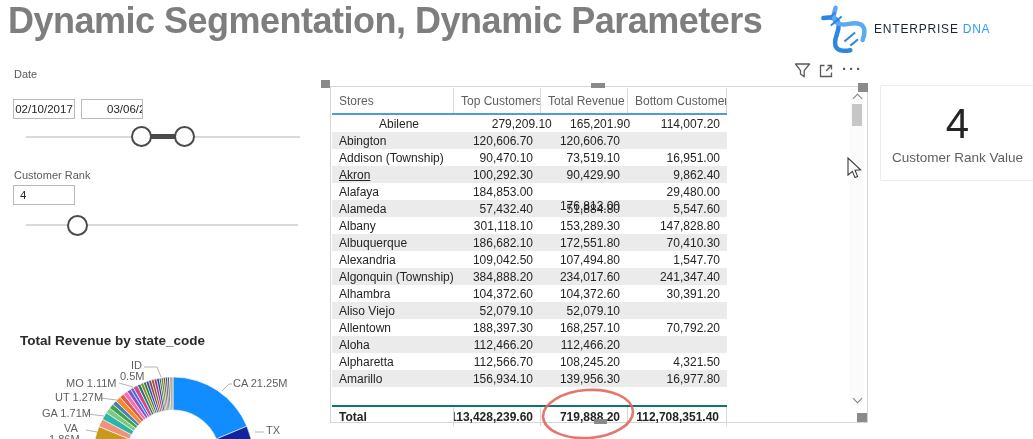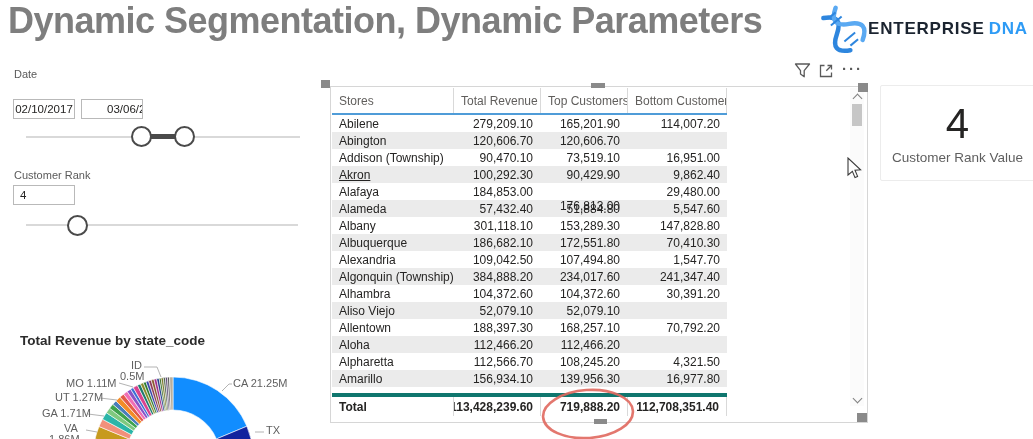--- a/index.html
+++ b/index.html
@@ -7,21 +7,21 @@
     position:relative;width:1033px;height:439px;overflow:hidden;background:#fff;
     font-family:"Liberation Sans","DejaVu Sans",sans-serif;color:#252423;
   }
   .abs{position:absolute}
 
   
   .page-title{left:8px;top:0;font-size:36px;font-weight:700;color:#7E7E7E;letter-spacing:-0.5px;white-space:nowrap}
 
   
   .logo{left:818px;top:6px;display:flex;align-items:center}
-  .logo-text{font-size:17px;font-weight:700;color:#1B2430;letter-spacing:0.8px;white-space:nowrap}
+  .logo-text{margin-left:6px;font-size:12px;font-weight:400;color:#1B2430;letter-spacing:0.8px;white-space:nowrap}
   .logo-text .accent{color:#2E9BF5;margin-left:4px}
 
   
   .slicer-label{font-size:11px;color:#5A5A5A}
   .slicer-input{position:absolute;width:62px;height:20px;border:1px solid #b9b9b9;background:#fff;
     font-family:inherit;font-size:11.5px;color:#252423;text-align:center;padding:0;box-sizing:border-box}
   .track{position:absolute;height:2px;background:#d9d9d9}
   .range-fill{position:absolute;height:5px;background:#4a4a4a}
   .slider-handle{position:absolute;width:21px;height:21px;border-radius:50%;background:#fff;
     border:2.5px solid #4a4a4a;box-sizing:border-box}
@@ -30,21 +30,21 @@
   .donut-title{left:20px;top:333px;font-size:13.5px;font-weight:700;color:#2b2b2b}
   .callout{position:absolute;font-size:11px;color:#5f5f5f;white-space:nowrap}
 
   
   .frame{left:330px;top:86px;width:538px;height:337px;border:1px solid #d6d6d6;box-sizing:border-box}
   .handle{position:absolute;background:#8a8a8a}
   .tbl{left:332px;top:88px;width:395px;font-size:12px}
   .thead{display:flex;height:25px;align-items:center;border-bottom:2px solid #4F9CD8;color:#605E5C}
   .trow{display:flex;height:17px;align-items:center}
   .trow:nth-child(even){background:#ebebeb}
-  .ttotal{display:flex;height:19px;margin-top:6px;border-top:4px solid #0f766e;font-weight:700;align-items:center}
+  .ttotal{display:flex;height:19px;margin-top:18px;border-top:2px solid #0f766e;font-weight:700;align-items:center}
   .cell{box-sizing:border-box;padding:0 7px;white-space:nowrap;overflow:hidden}
   .num{text-align:right}
   .thead .cell + .cell,.ttotal .cell + .cell{border-left:1px solid #d9d9d9;height:100%;display:flex;align-items:center}
   .thead .cell:last-child,.ttotal .cell:last-child{border-right:1px solid #d9d9d9}
   .ttotal .cell + .cell{justify-content:flex-end}
 
   
   .vis-toolbar{left:788px;top:60px;width:80px;height:24px}
   .dots{position:absolute;left:54px;top:0px;font-size:15px;font-weight:700;color:#5a5a5a;letter-spacing:2px}
 
@@ -158,27 +158,27 @@
     <path d="M6.5,2.5 H2.5 V13.5 H13.5 V9.5" fill="none" stroke="#5a5a5a" stroke-width="1.3"></path>
     <path d="M9.5,2.5 H13.5 V6.5" fill="none" stroke="#5a5a5a" stroke-width="1.3"></path>
     <line x1="8.3" y1="7.7" x2="13.3" y2="2.7" stroke="#5a5a5a" stroke-width="1.3"></line>
   </svg>
   <div class="dots">···</div>
 </div>
 
 <div class="abs tbl">
   <div class="thead" id="tbl-head">
       <div class="cell" style="width: 121px;">Stores</div>
+      <div class="cell num" style="width: 87px;">Top Customers</div>
       <div class="cell num" style="width: 87px;">Total Revenue</div>
-      <div class="cell num" style="width: 87px;">Top Customers</div>
       <div class="cell num" style="width: 100px;">Bottom Customers</div>
     </div>
   <div id="tbl-body">
       <div class="trow">
-        <div class="cell" style="width: 121px;">Abilene</div>
+        <div class="cell" style="width: 121px; margin-left: 40px;">Abilene</div>
         <div class="cell num" style="width: 87px;">279,209.10</div>
         <div class="cell num" style="width: 87px;">165,201.90</div>
         <div class="cell num" style="width: 100px;">114,007.20</div>
       </div>
       <div class="trow">
         <div class="cell" style="width: 121px;">Abington</div>
         <div class="cell num" style="width: 87px;">120,606.70</div>
         <div class="cell num" style="width: 87px;">120,606.70</div>
         <div class="cell num" style="width: 100px;"></div>
       </div>

